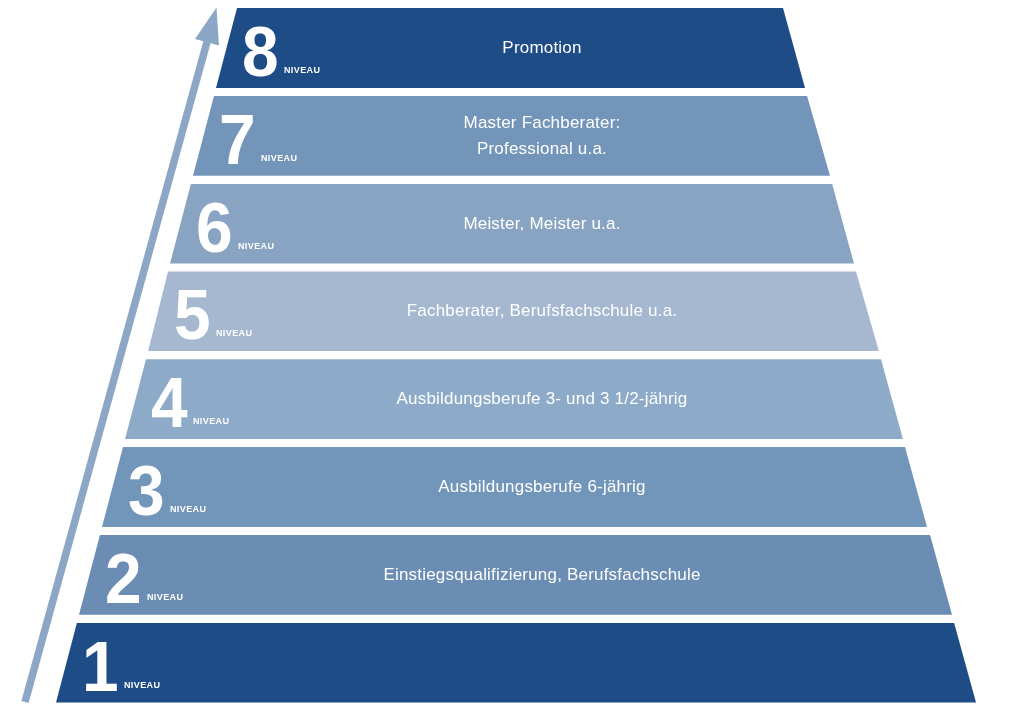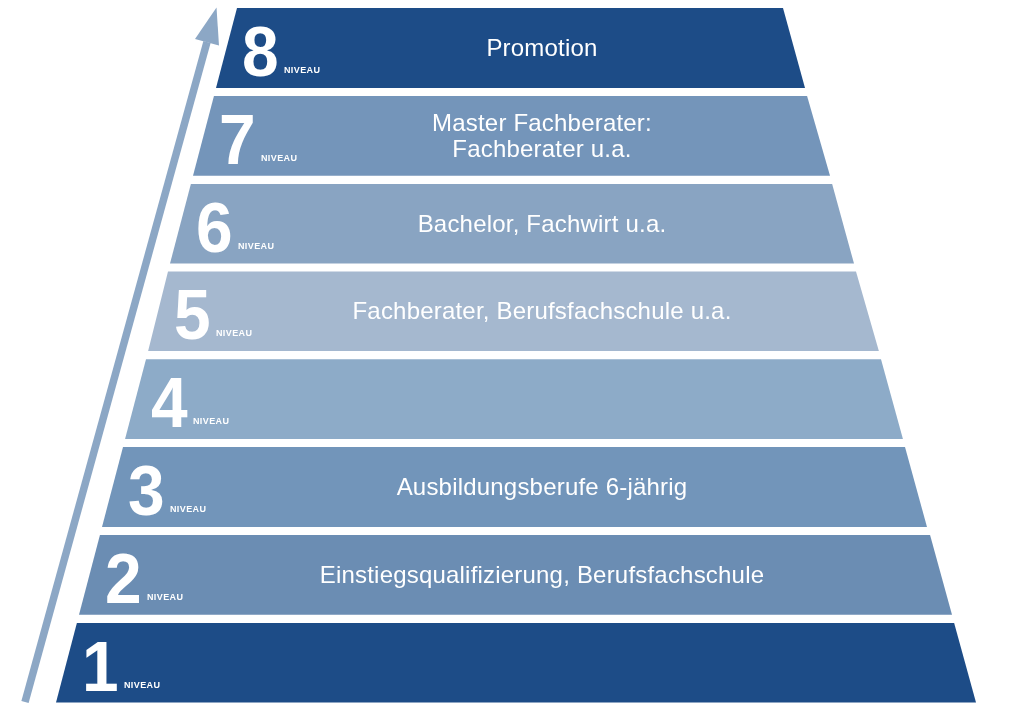--- a/index.html
+++ b/index.html
@@ -67,21 +67,21 @@
   }
   .niveau {
     font-size: 9px;
     font-weight: 700;
     letter-spacing: 0.4px;
     margin: 8px 0 5px 4px;
   }
   .label {
     color: #ffffff;
     text-align: center;
-    font-size: 24px;
+    font-size: 17px;
     line-height: 26px;
     letter-spacing: 0.2px;
     padding-left: 60px; 
   }
   .label span { display: block; }
 </style>
 </head>
 <body>
 
 <div class="stage">
@@ -102,48 +102,52 @@
     </div>
   </div>
 
   <div class="band b1" style="background: rgb(116, 149, 186);">
     <div class="num-wrap">
       <span class="num">7</span>
       <span class="niveau">NIVEAU</span>
     </div>
     <div class="label">
       <span>Master Fachberater:</span>
-      <span>Fachberater u.a.</span>
+      <span>Professional u.a.</span>
     </div>
   </div>
 
   <div class="band b2" style="background: rgb(137, 164, 194);">
     <div class="num-wrap">
       <span class="num">6</span>
       <span class="niveau">NIVEAU</span>
     </div>
     <div class="label">
-      <span>Bachelor, Fachwirt u.a.</span>
+      <span>Meister, Meister u.a.</span>
     </div>
   </div>
 
   <div class="band b3" style="background: rgb(165, 184, 207);">
     <div class="num-wrap">
       <span class="num">5</span>
       <span class="niveau">NIVEAU</span>
     </div>
     <div class="label">
       <span>Fachberater, Berufsfachschule u.a.</span>
     </div>
   </div>
 
   <div class="band b4" style="background: rgb(141, 171, 200);">
     <div class="num-wrap">
       <span class="num">4</span>
       <span class="niveau">NIVEAU</span>
+    </div>
+    <div class="label">
+      <span>Ausbildungsberufe 3- und 3 1/2-jährig</span>
+      <span></span>
     </div>
   </div>
 
   <div class="band b5" style="background: rgb(114, 149, 186);">
     <div class="num-wrap">
       <span class="num">3</span>
       <span class="niveau">NIVEAU</span>
     </div>
     <div class="label">
       <span>Ausbildungsberufe 6-jährig</span>

